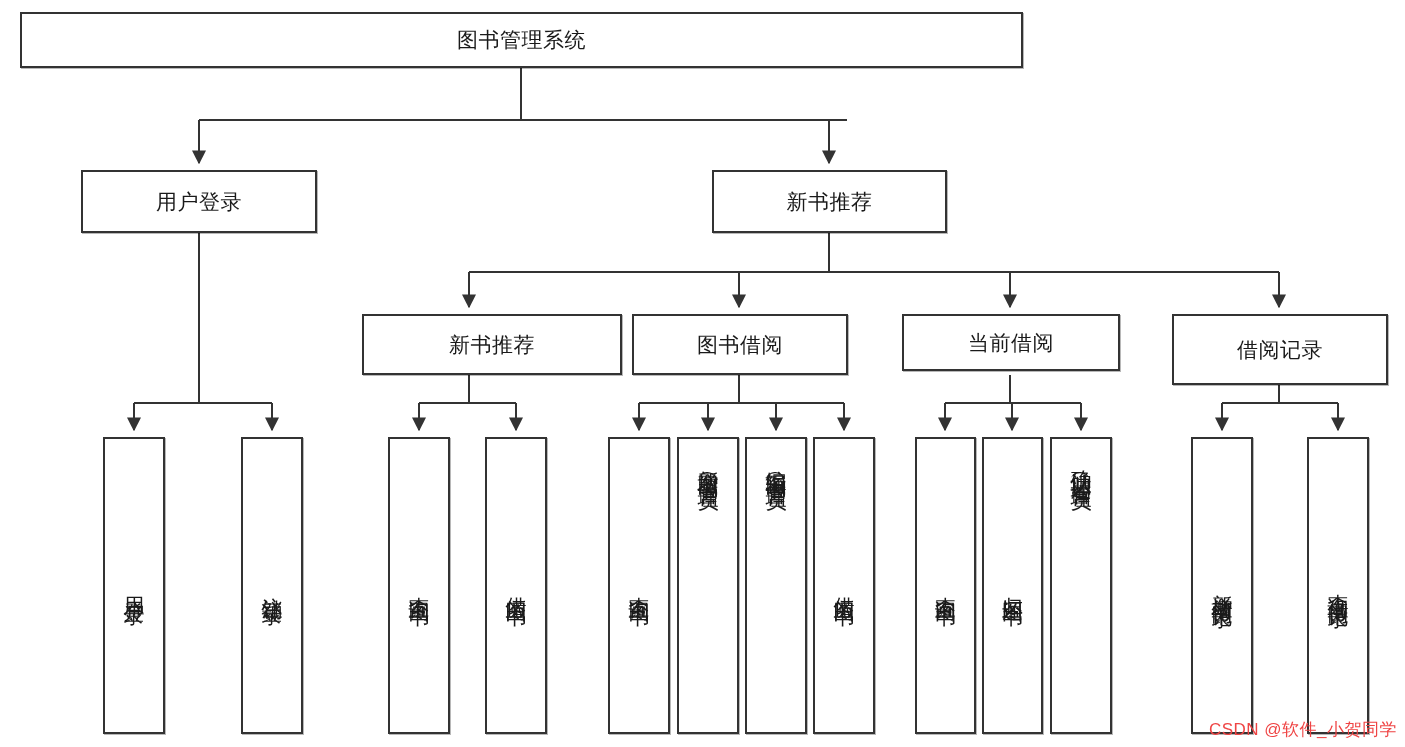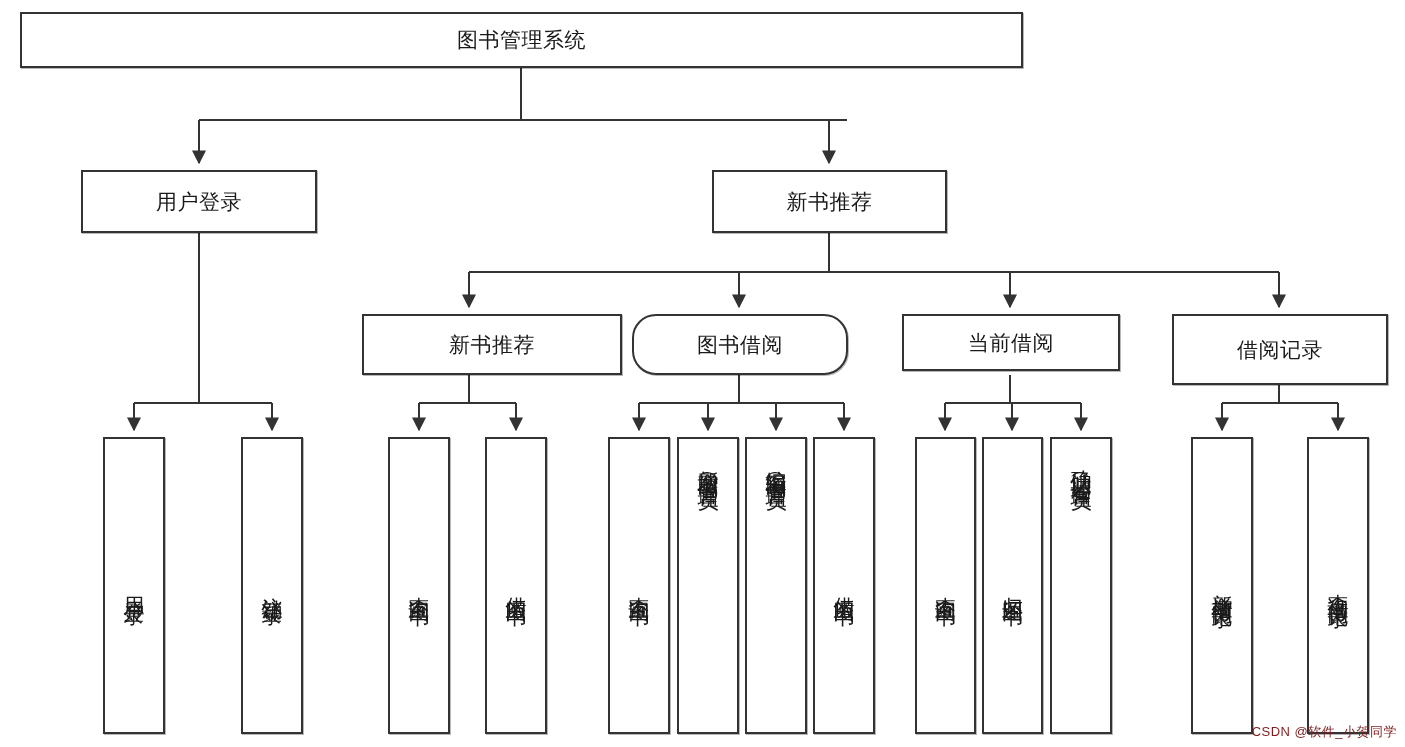--- a/index.html
+++ b/index.html
@@ -61,22 +61,22 @@
     margin: 0 auto;
   }
   .node.vertical.centered {
     align-items: center;
     padding-top: 0;
   }
   .watermark {
     position: absolute;
     right: 8px;
     bottom: 6px;
-    font-size: 13px;
-    color: #7f1d1d;
+    font-size: 17px;
+    color: #ef4444;
     letter-spacing: 0.5px;
     user-select: none;
   }
 </style>
 </head>
 <body>
 
 <div id="diagram-root">
 
   <svg class="edges" viewBox="0 0 1405 747" xmlns="http://www.w3.org/2000/svg">
@@ -154,21 +154,21 @@
   </div>
 
   <div class="node horizontal" style="left:712px; top:170px; width:235px; height:63px;">
     <span class="node-label">新书推荐</span>
   </div>
 
   <div class="node horizontal" style="left:362px; top:314px; width:260px; height:61px;">
     <span class="node-label">新书推荐</span>
   </div>
 
-  <div class="node horizontal" style="left:632px; top:314px; width:216px; height:61px;border-radius:24px;">
+  <div class="node horizontal" style="left:632px; top:314px; width:216px; height:61px;">
     <span class="node-label">图书借阅</span>
   </div>
 
   <div class="node horizontal" style="left:902px; top:314px; width:218px; height:57px;">
     <span class="node-label">当前借阅</span>
   </div>
 
   <div class="node horizontal" style="left:1172px; top:314px; width:216px; height:71px;">
     <span class="node-label">借阅记录</span>
   </div>

